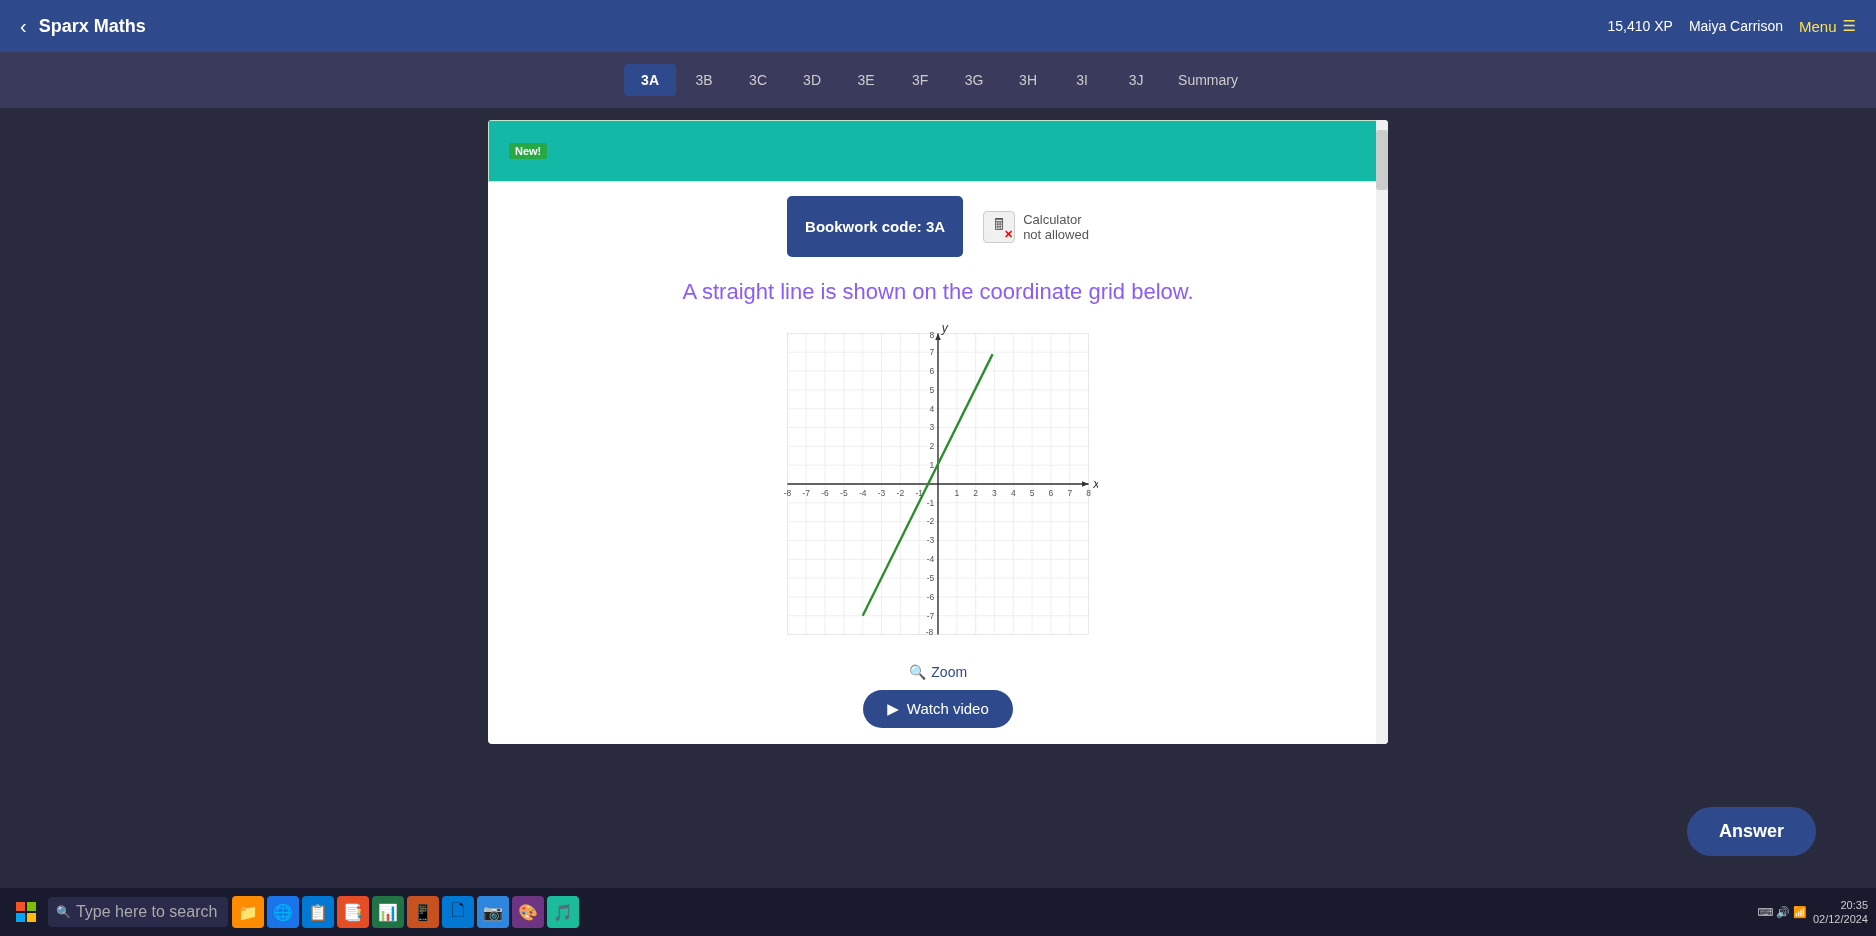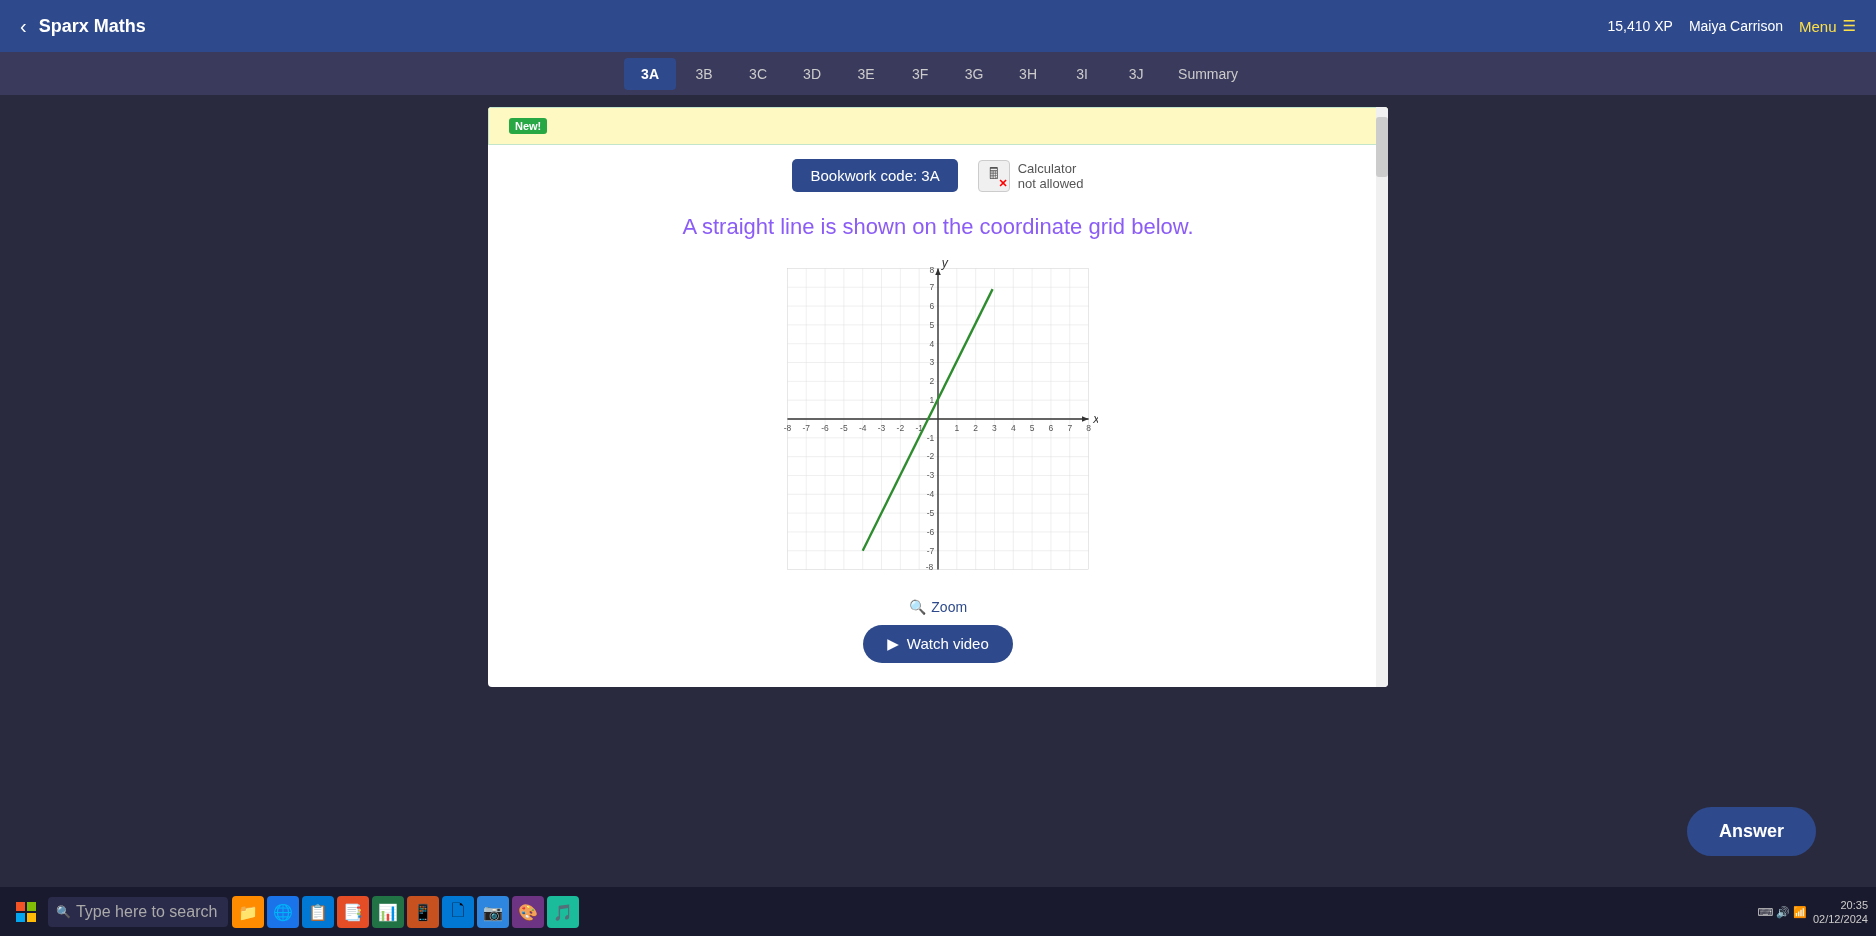--- a/index.html
+++ b/index.html
@@ -47,21 +47,21 @@
       font-size: 15px;
       cursor: pointer;
       display: flex;
       align-items: center;
       gap: 6px;
     }
 
     
     .tab-bar {
       width: 100%;
-      height: 43px;
+      height: 56px;
       background: #3a3a5c;
       display: flex;
       align-items: center;
       justify-content: center;
       gap: 2px;
       padding: 0 14px;
     }
     .tab-item {
       height: 32px;
       min-width: 52px;
@@ -100,23 +100,23 @@
       margin-top: 12px;
       border-radius: 4px;
       padding: 0;
       position: relative;
       overflow: hidden;
     }
 
     
     .notification-bar {
       width: 100%;
-      background: #fef9c3;
+      background: #14b8a6;
       border: 1px solid #c3e6cb;
-      padding: 10px 20px;
+      padding: 22px 20px;
       font-size: 14px;
       color: #333;
       display: flex;
       align-items: center;
       gap: 8px;
     }
     .new-badge {
       background: #28a745;
       color: white;
       font-size: 11px;
@@ -129,24 +129,24 @@
     .bookwork-section {
       display: flex;
       justify-content: center;
       align-items: center;
       gap: 20px;
       padding: 14px 0 10px;
     }
     .bookwork-code-btn {
       background: #2e4a8c;
       color: white;
-      padding: 8px 18px;
+      padding: 22px 18px;
       border-radius: 5px;
       font-size: 15px;
-      font-weight: normal;
+      font-weight: bold;
       cursor: pointer;
       border: none;
     }
     .calculator-info {
       display: flex;
       align-items: center;
       gap: 8px;
       font-size: 13px;
       color: #555;
     }

